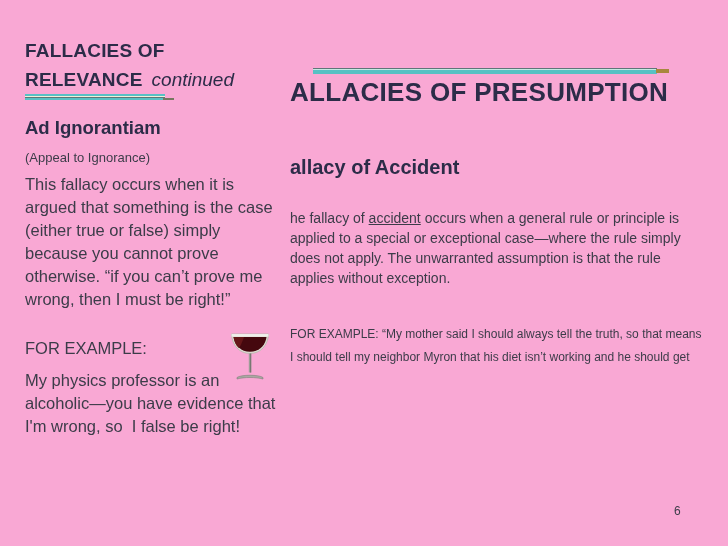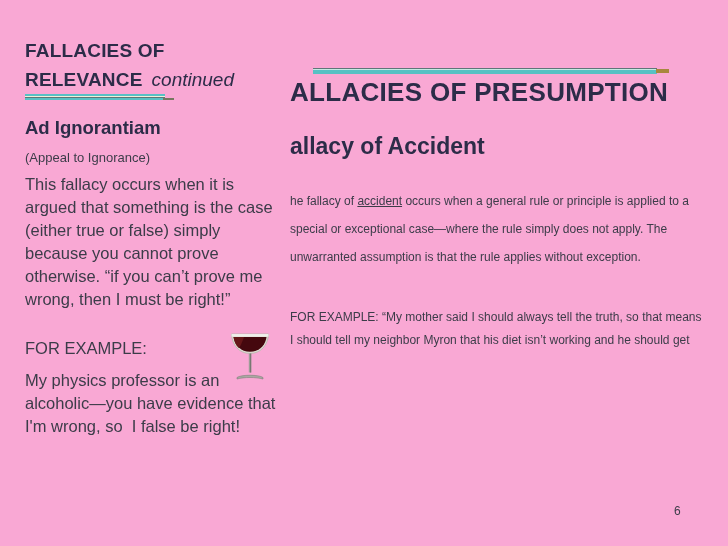--- a/index.html
+++ b/index.html
@@ -132,30 +132,30 @@
     letter-spacing: 0.3px;
   }
   .right-intro {
     margin-top: 55px;
     font-size: 16.5px;
     line-height: 22px;
     white-space: pre-wrap;
   }
   .right-intro .ital { font-style: italic; }
   .right-heading2 {
-    margin-top: 25px;
-    font-size: 23px;
+    margin-top: 46px;
+    font-size: 20px;
     line-height: 26px;
     font-weight: 700;
     color: #2c2c48;
   }
   .right-accident {
     margin-top: 28px;
-    font-size: 12px;
-    line-height: 28px;
+    font-size: 14px;
+    line-height: 20px;
     white-space: pre-wrap;
   }
   .right-accident .uline { text-decoration: underline; }
   .right-example {
     margin-top: 35px;
     font-size: 12px;
     line-height: 22.5px;
     white-space: pre-wrap;
   }
 

